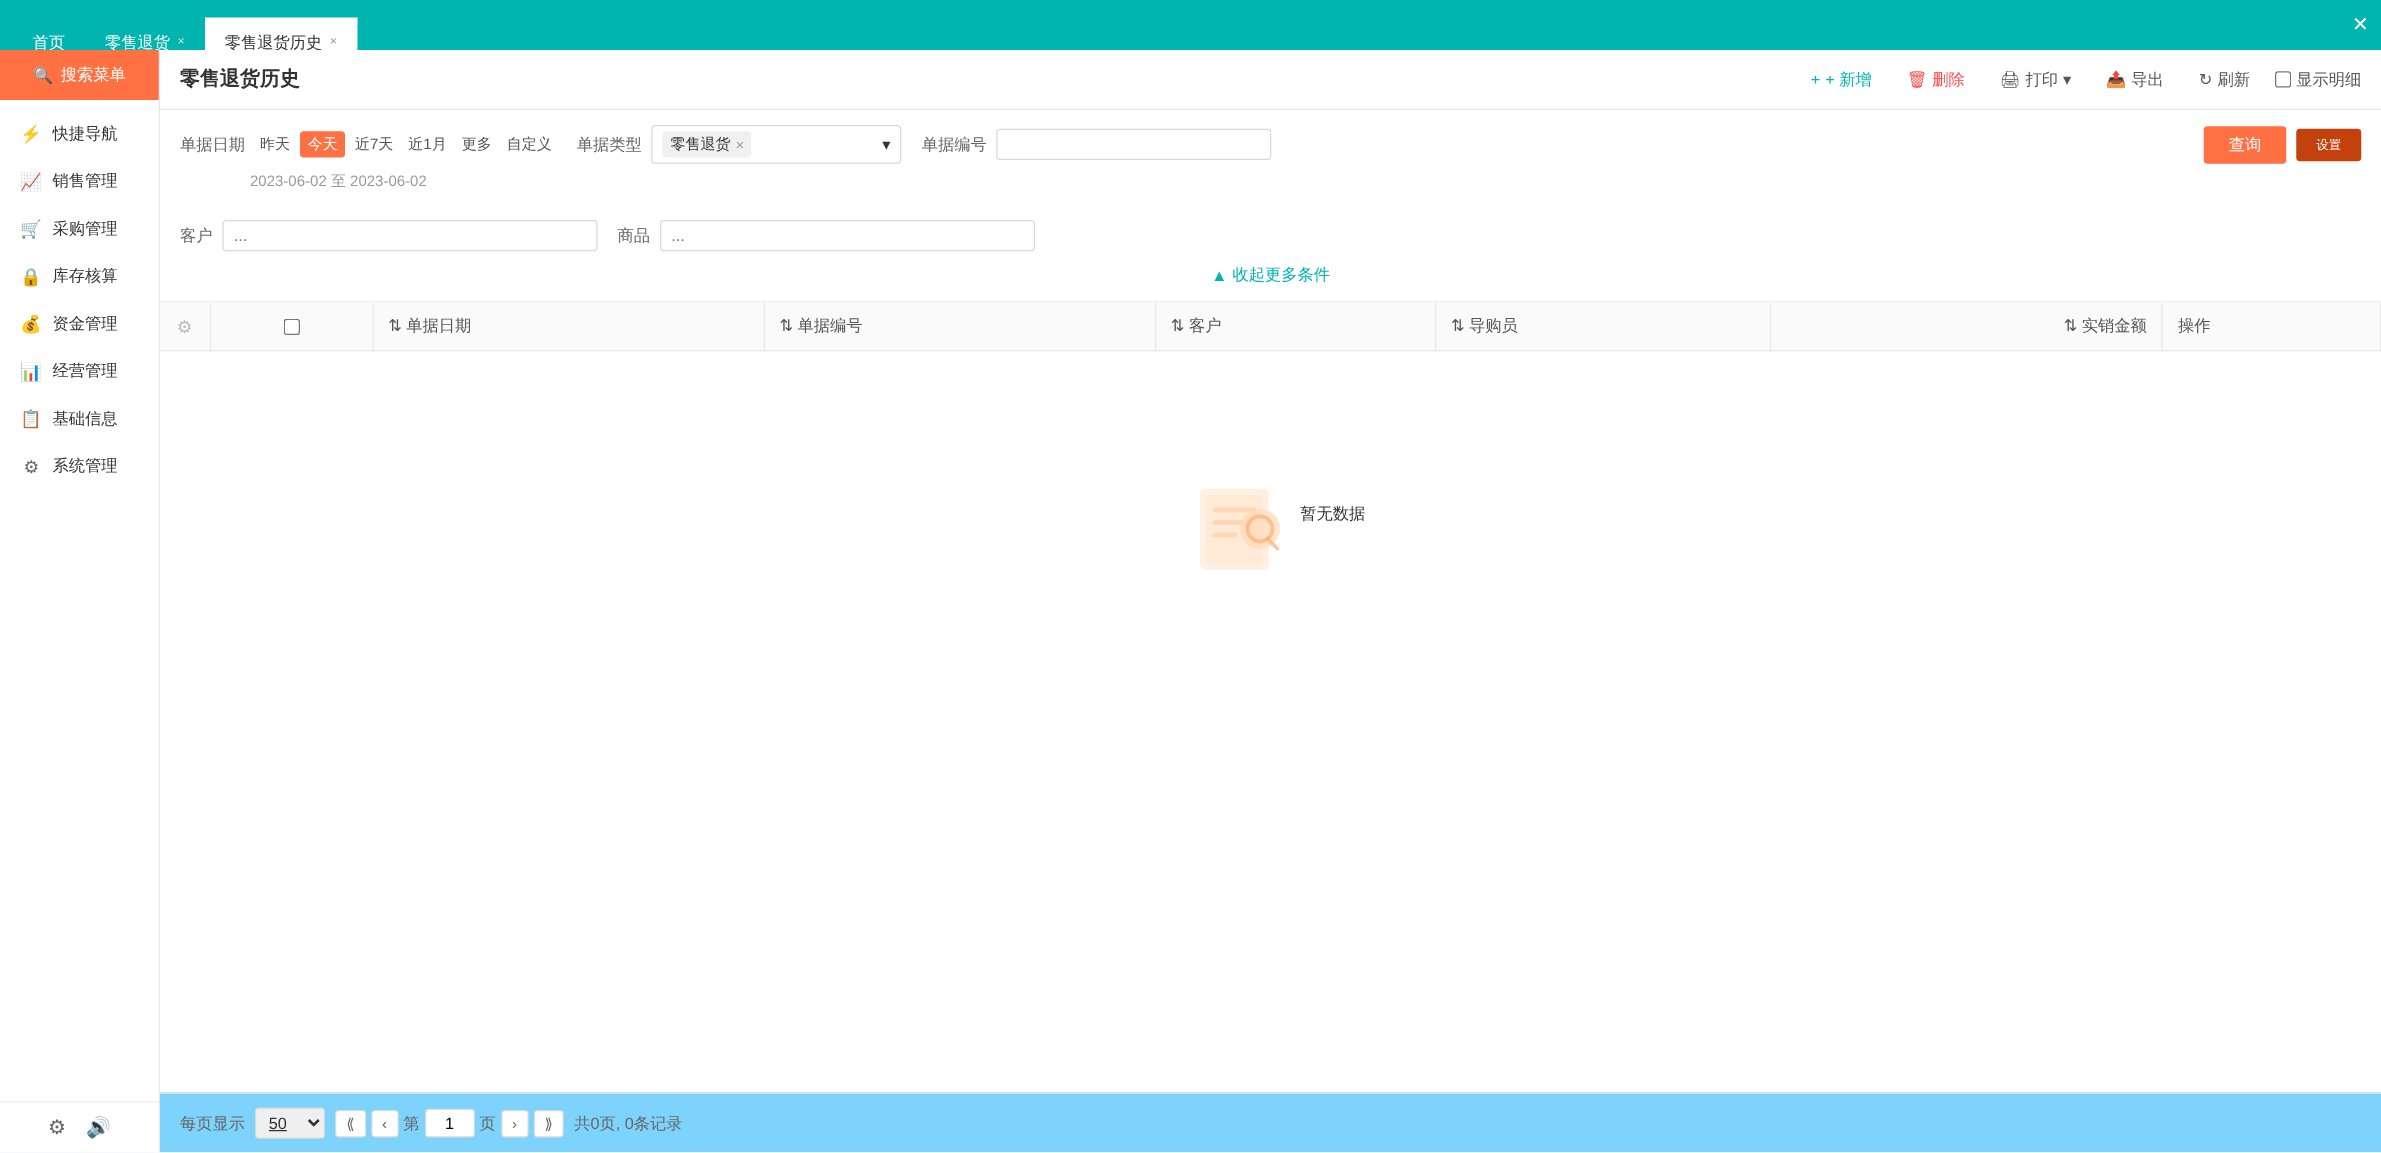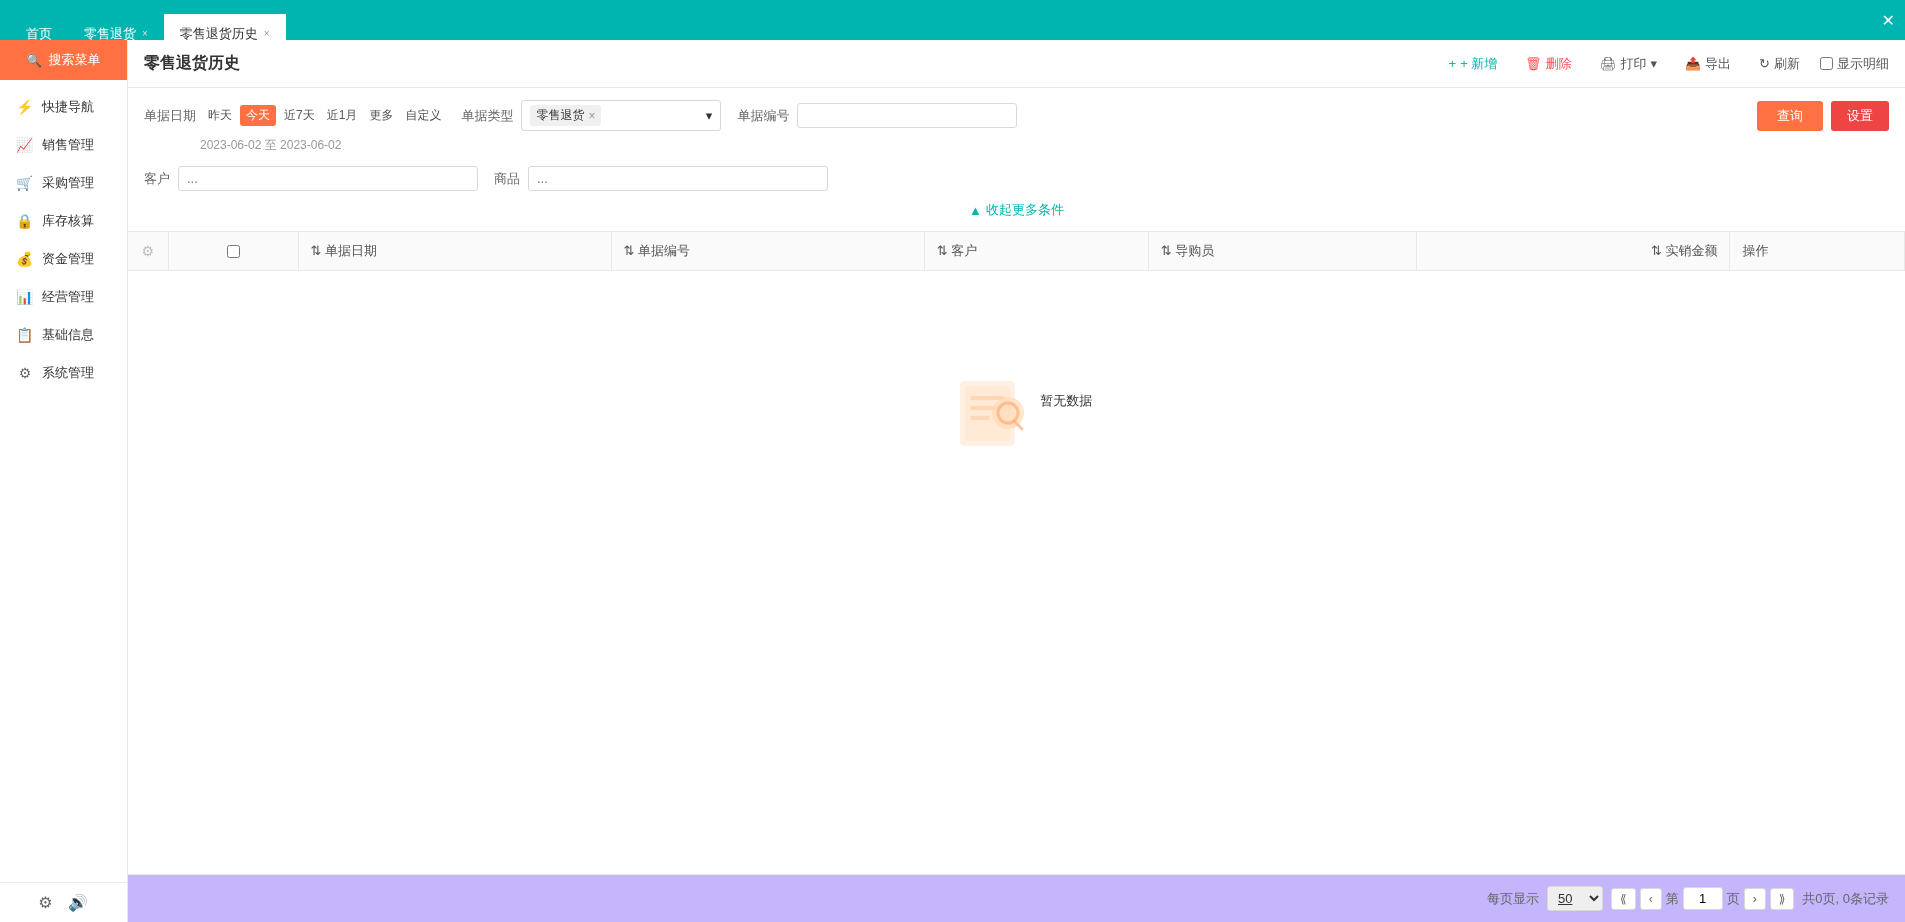--- a/index.html
+++ b/index.html
@@ -52,35 +52,35 @@
     .date-opt.today { background: #ff7043; color: #fff; border-radius: 3px; padding: 2px 6px; }
     .date-range { color: #999; font-size: 12px; }
     .filter-input { border: 1px solid #d9d9d9; border-radius: 3px; padding: 4px 8px; font-size: 13px; color: #333; min-width: 120px; outline: none; }
     .filter-select { display: flex; align-items: center; border: 1px solid #d9d9d9; border-radius: 3px; padding: 4px 8px; font-size: 13px; color: #333; min-width: 160px; cursor: pointer; background: #fff; justify-content: space-between; }
     .filter-tag { display: flex; align-items: center; gap: 4px; background: #f0f0f0; border-radius: 3px; padding: 2px 6px; font-size: 12px; }
     .filter-tag .tag-close { cursor: pointer; color: #999; }
     .tag-area { display: flex; align-items: center; gap: 4px; flex: 1; }
     .collapse-btn { display: flex; align-items: center; gap: 4px; color: #00b5b0; cursor: pointer; font-size: 13px; width: fit-content; margin: 0 auto; }
     .filter-actions { display: flex; align-items: center; gap: 8px; margin-left: auto; }
     .btn-query { background: #ff7043; color: #fff; border: none; border-radius: 3px; padding: 6px 20px; cursor: pointer; font-size: 13px; }
-    .btn-setting { background: #ef4444; color: #fff; border: none; border-radius: 3px; padding: 6px 16px; cursor: pointer; font-size: 13px; }
+    .btn-setting { background: #c2410c; color: #fff; border: none; border-radius: 3px; padding: 6px 16px; cursor: pointer; font-size: 10px; }
 
     
     .table-area { flex: 1; overflow: auto; background: #fff; margin: 0; }
     .data-table { width: 100%; border-collapse: collapse; }
     .data-table th { background: #fafafa; border-bottom: 1px solid #e8e8e8; border-right: 1px solid #e8e8e8; padding: 10px 12px; text-align: left; font-weight: normal; color: #555; font-size: 13px; white-space: nowrap; }
     .data-table th:first-child { width: 40px; text-align: center; }
     .th-settings { color: #bbb; cursor: pointer; font-size: 14px; }
     .th-checkbox { display: flex; align-items: center; justify-content: center; }
 
     
     .empty-state { display: flex; flex-direction: row; align-items: center; justify-content: center; padding: 80px 0; }
 
     
-    .pagination { height: 48px; background: #c4b5fd; border-top: 1px solid #e8e8e8; display: flex; align-items: center; justify-content: flex-end; padding: 0 16px; gap: 8px; flex-shrink: 0; }
+    .pagination { height: 48px; background: #7dd3fc; border-top: 1px solid #e8e8e8; display: flex; align-items: center; justify-content: flex-start; padding: 0 16px; gap: 8px; flex-shrink: 0; }
     .page-size-label { color: #666; font-size: 13px; }
     .page-size-select { border: 1px solid #d9d9d9; border-radius: 3px; padding: 3px 6px; font-size: 13px; color: #333; cursor: pointer; text-decoration: underline; }
     .page-nav { display: flex; align-items: center; gap: 4px; }
     .page-btn { border: 1px solid #d9d9d9; border-radius: 3px; padding: 3px 8px; cursor: pointer; color: #666; background: #fff; font-size: 12px; }
     .page-btn:disabled { color: #ccc; cursor: not-allowed; }
     .page-input { border: 1px solid #d9d9d9; border-radius: 3px; padding: 3px 6px; width: 40px; text-align: center; font-size: 13px; }
     .page-total { color: #666; font-size: 13px; }
     .page-label { color: #666; font-size: 13px; }
 
     
@@ -223,21 +223,21 @@
             <span class="filter-label">单据编号</span>
             <input class="filter-input" style="min-width: 220px;" type="text">
           </div>
 
           <div class="filter-actions">
             <button class="btn-query">查询</button>
             <button class="btn-setting">设置</button>
           </div>
         </div>
 
-        <div style="margin-left: 56px; margin-top: -4px; margin-bottom: 12px;">
+        <div style="margin-left: 56px; margin-top: -4px; margin-bottom: 22px;">
           <span class="date-range" style="color:#999; font-size:12px;">2023-06-02 至 2023-06-02</span>
         </div>
 
         <div class="filter-row">
 
           <div class="filter-field">
             <span class="filter-label">客户</span>
             <input class="filter-input" style="min-width: 300px;" type="text" placeholder="...">
           </div>
 

